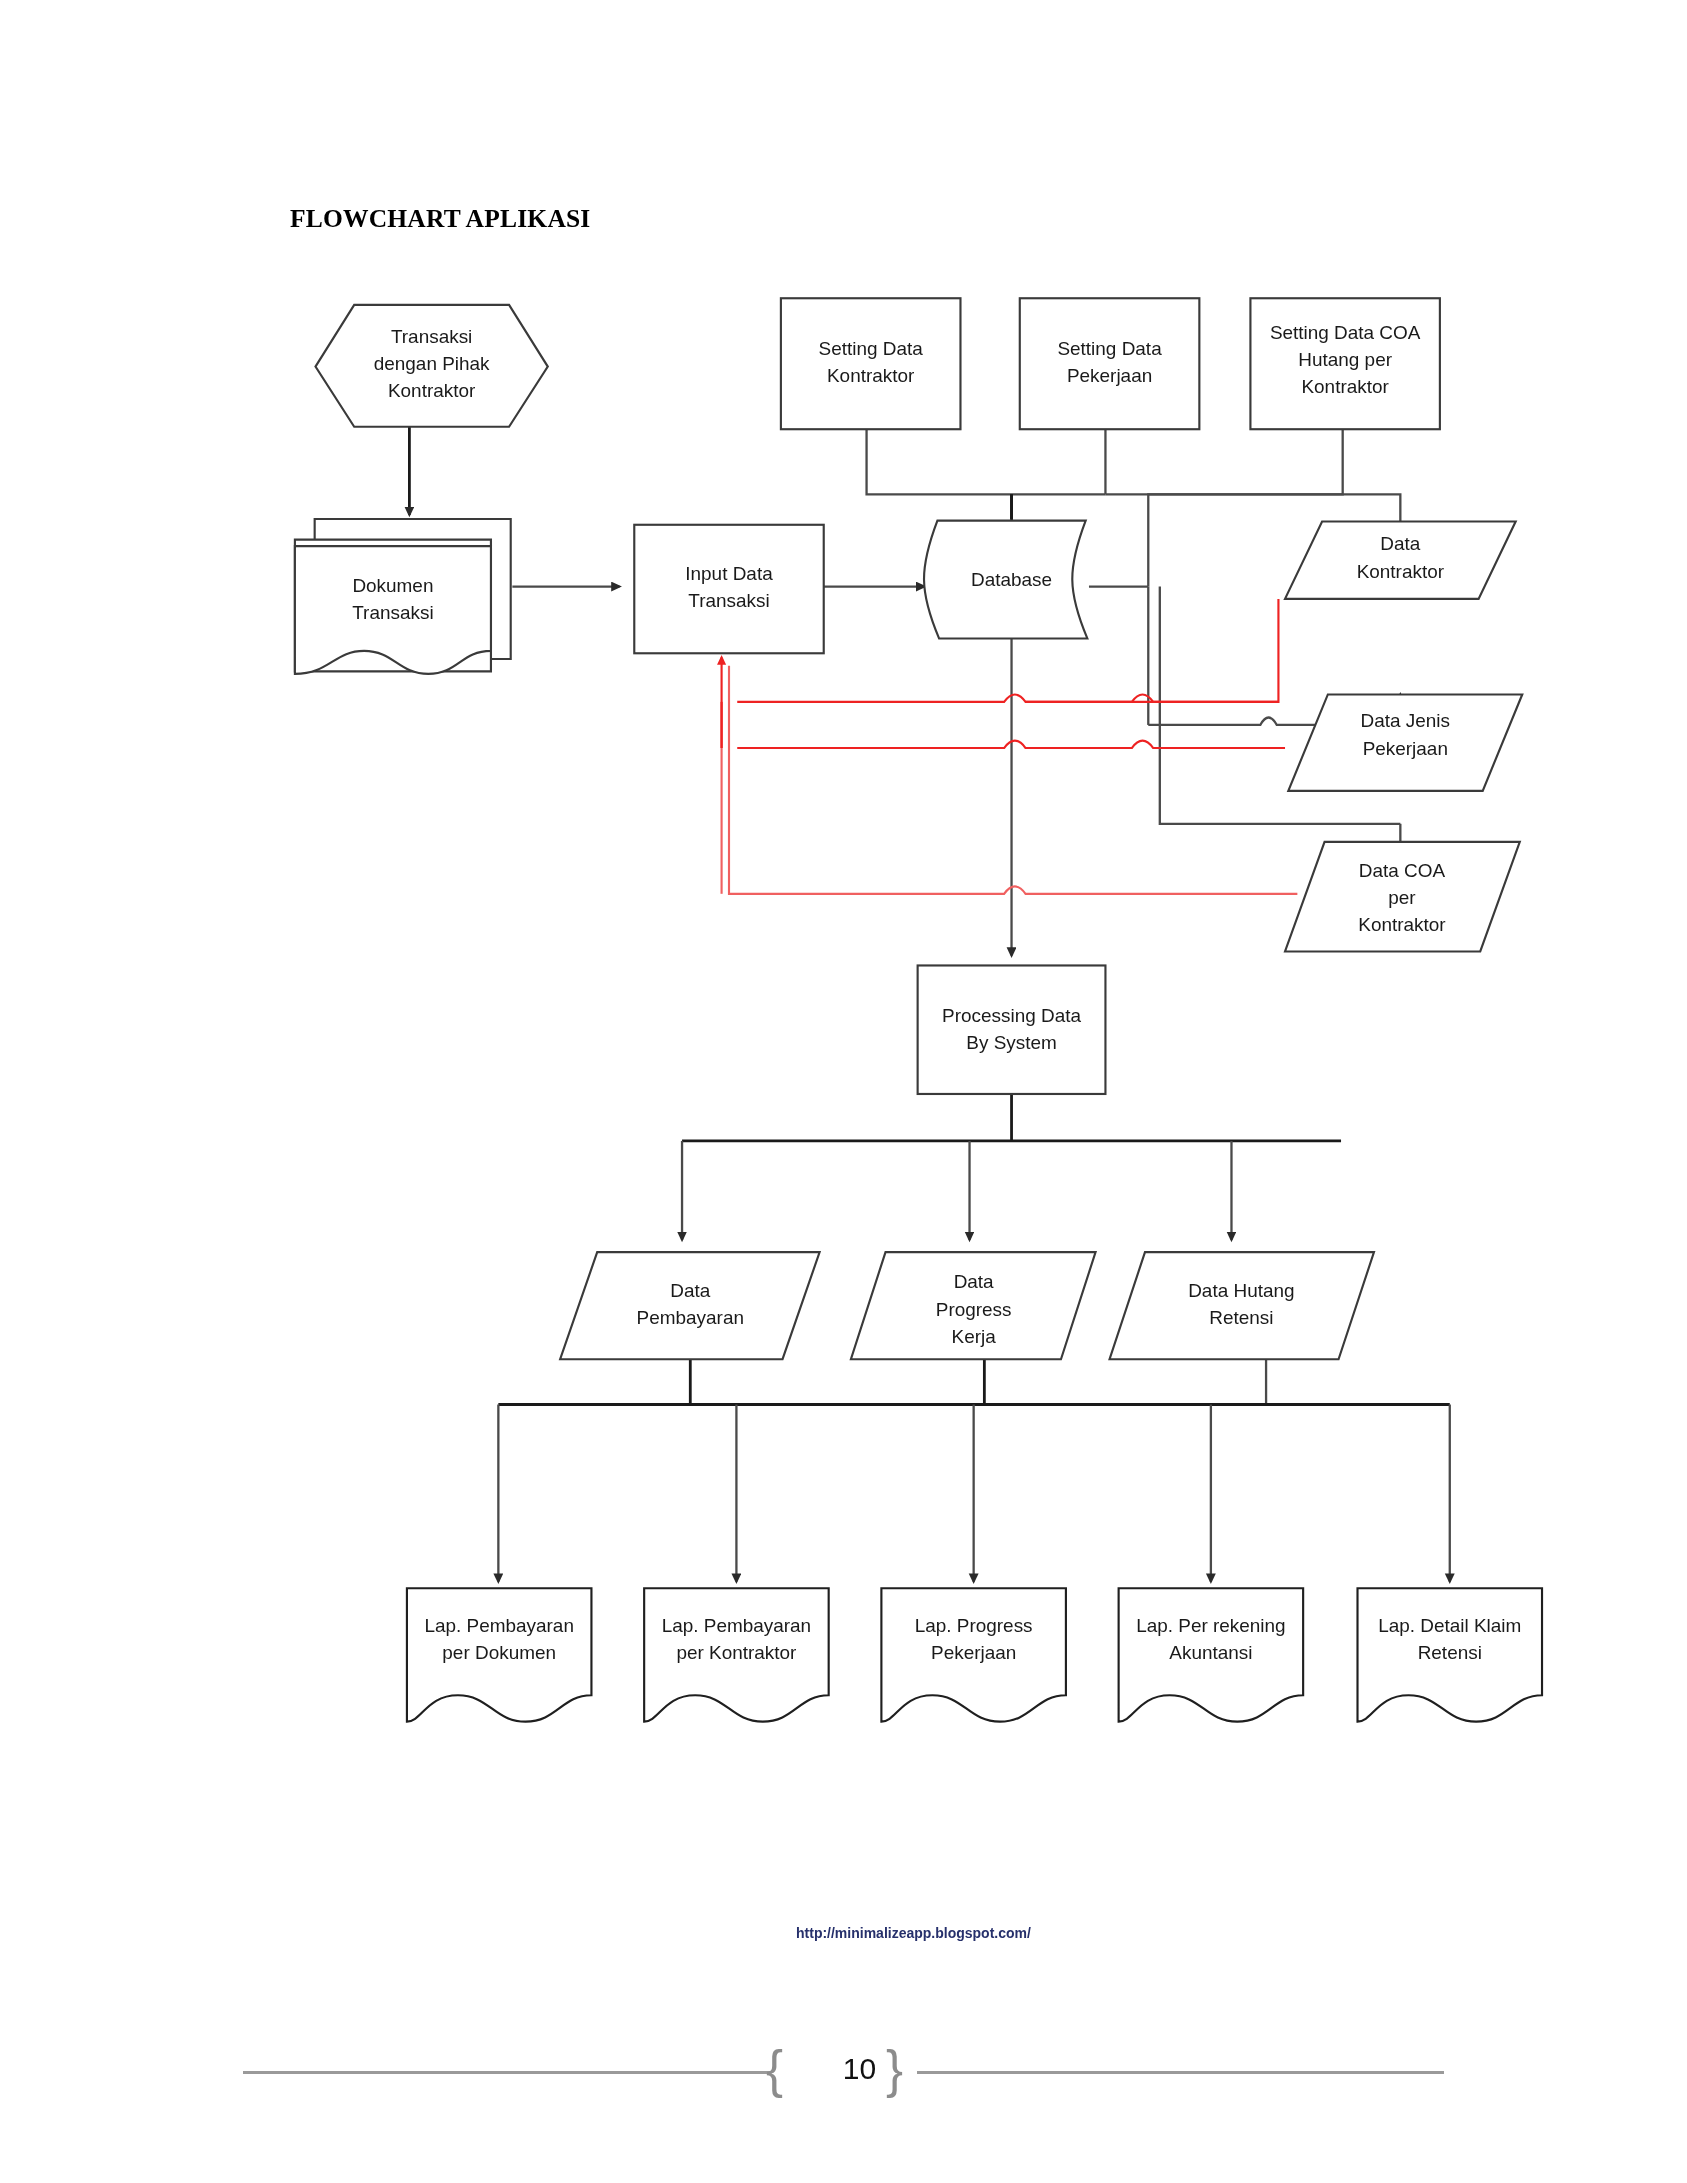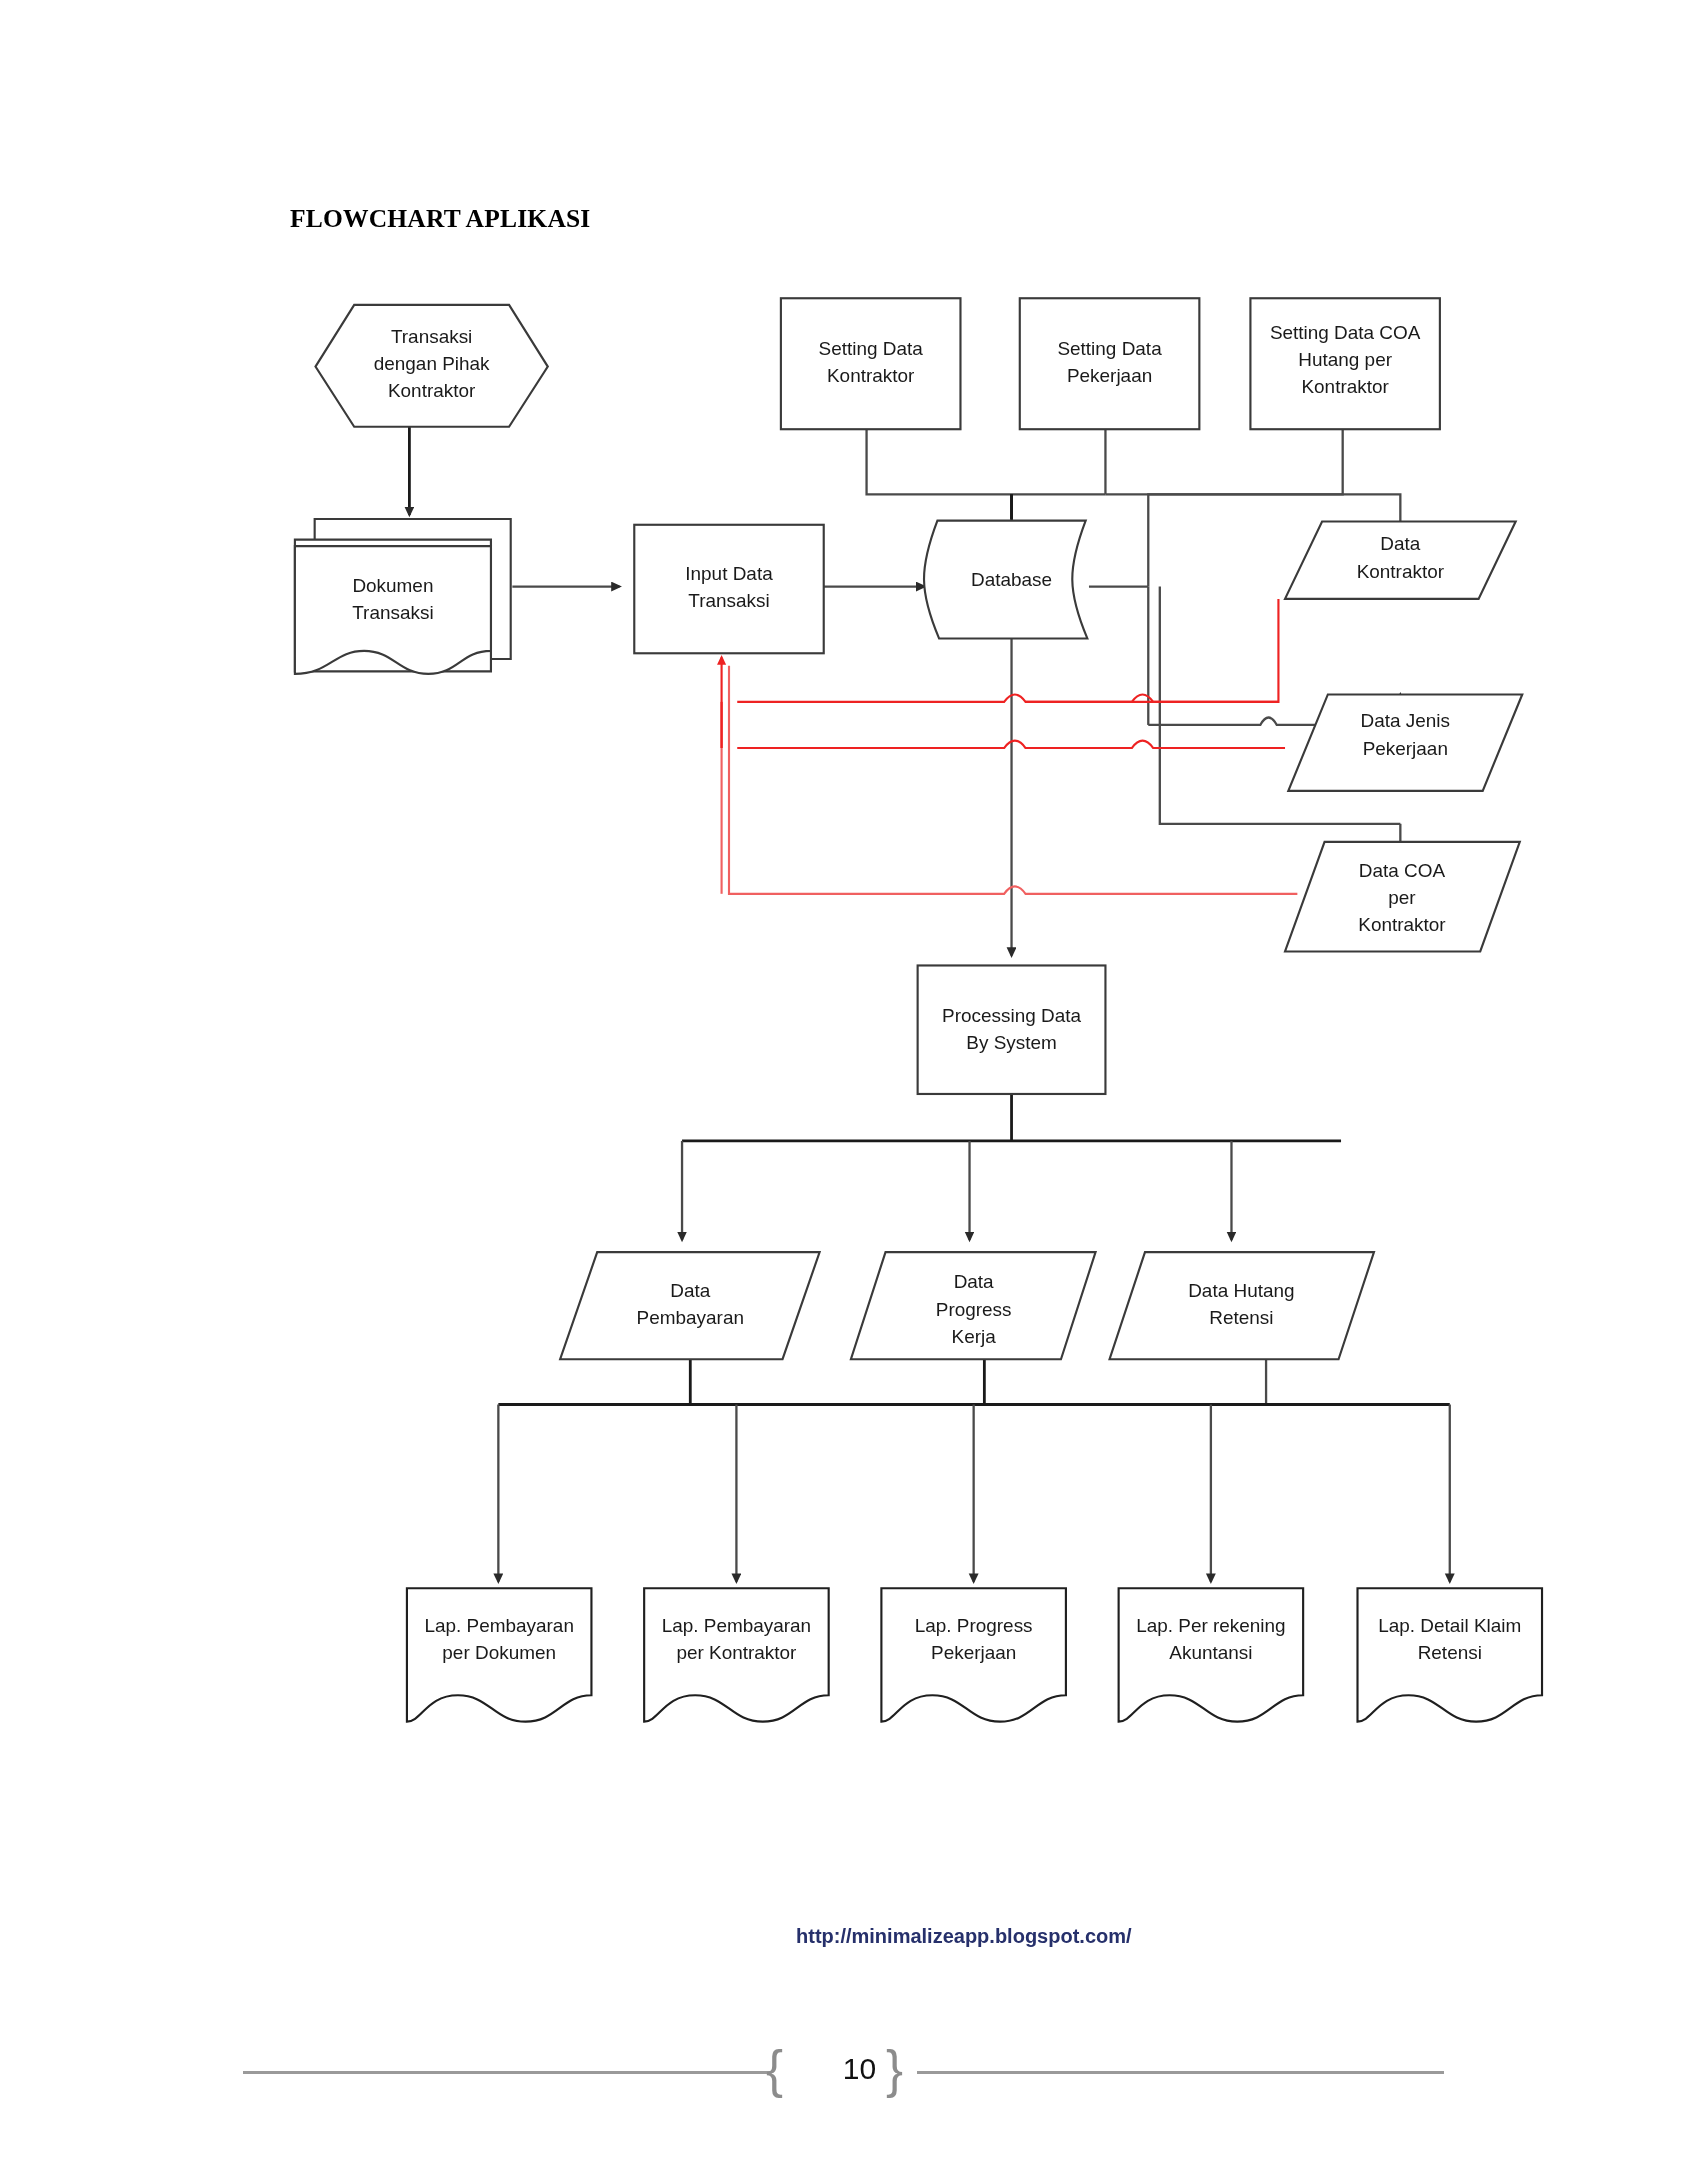--- a/index.html
+++ b/index.html
@@ -73,21 +73,21 @@
     fill: none;
     stroke: #f06060;
     stroke-width: 2.6;
   }
   #footer-url {
     position: absolute;
     left: 796px;
     top: 1925px;
     font-family: "Liberation Sans", sans-serif;
     font-weight: bold;
-    font-size: 20px;
+    font-size: 14px;
     color: #26306b;
     white-space: nowrap;
   }
   #page-footer {
     position: absolute;
     left: 0;
     top: 2035px;
     width: 1687px;
     height: 74px;
   }

